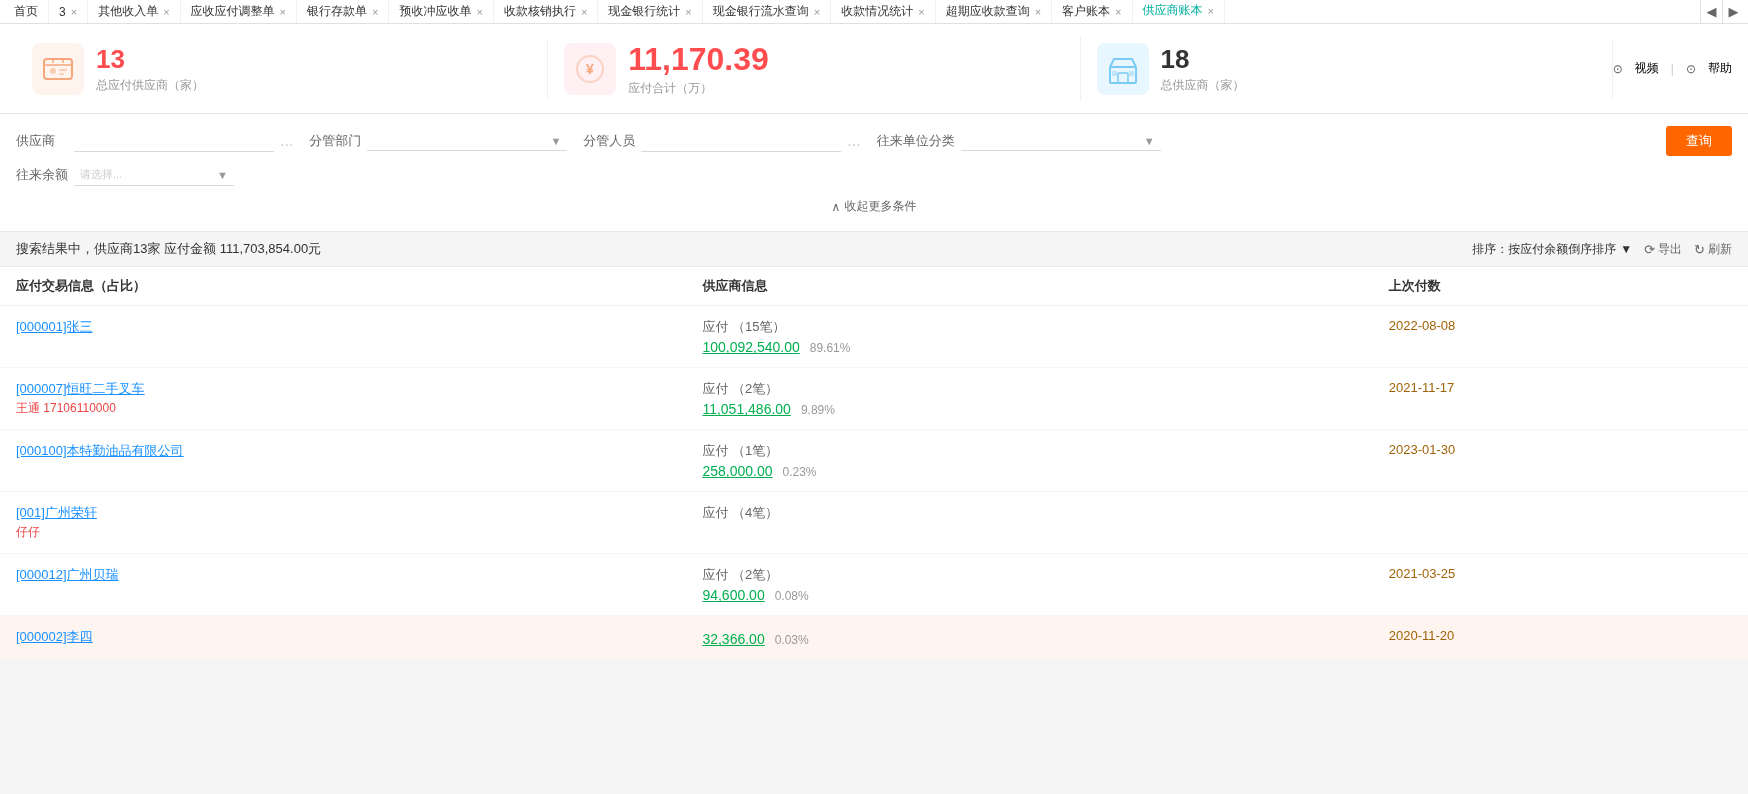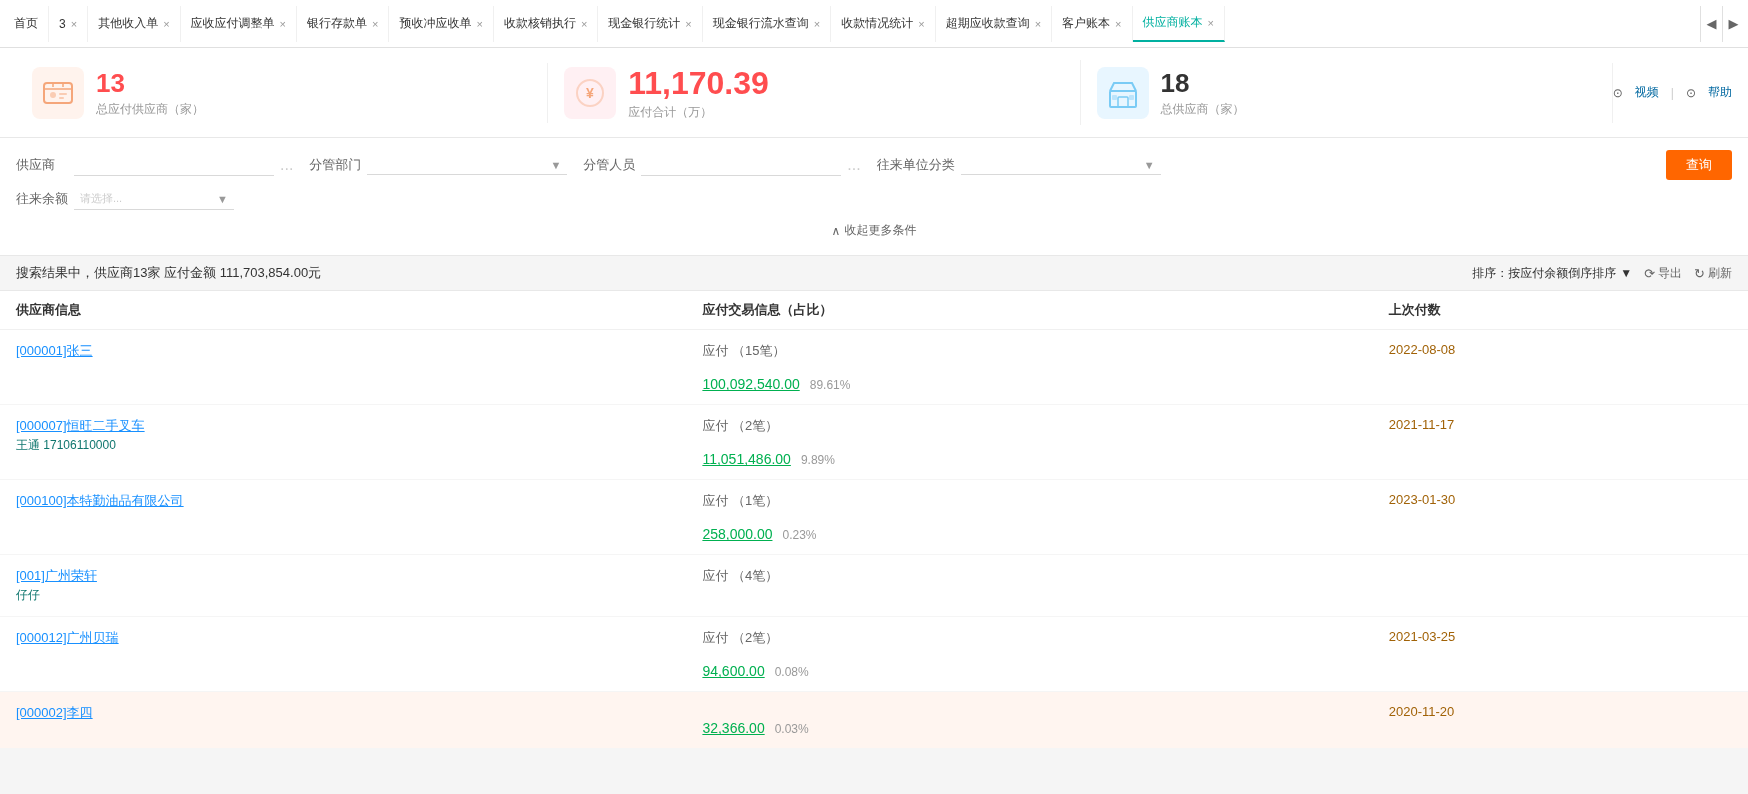--- a/index.html
+++ b/index.html
@@ -4,21 +4,21 @@
   <style>
     * { box-sizing: border-box; margin: 0; padding: 0; }
     body { font-family: 'Microsoft YaHei', Arial, sans-serif; font-size: 13px; background: #f5f5f5; color: #333; overflow-x: hidden; }
 
     
     .nav-bar {
       display: flex;
       align-items: center;
       background: #fff;
       border-bottom: 1px solid #e0e0e0;
-      height: 48px;
+      height: 24px;
       padding: 0 4px;
       overflow: hidden;
     }
     .nav-item {
       display: flex;
       align-items: center;
       padding: 0 10px;
       height: 36px;
       font-size: 12px;
       color: #333;
@@ -95,21 +95,21 @@
     }
     .summary-top-right {
       display: flex;
       align-items: center;
       margin-left: auto;
       font-size: 12px;
       color: #666;
       gap: 12px;
       flex-shrink: 0;
     }
-    .summary-top-right a { color: #0369a1; text-decoration: none; cursor: pointer; }
+    .summary-top-right a { color: #000000; text-decoration: none; cursor: pointer; }
 
     
     .filter-area {
       background: #fff;
       padding: 12px 16px 8px;
       border-bottom: 1px solid #e8e8e8;
     }
     .filter-row {
       display: flex;
       align-items: center;
@@ -232,41 +232,41 @@
       background: #fff;
     }
     .table-row.highlighted { background: #fff5f0; }
     .supplier-link {
       color: #1890ff;
       text-decoration: underline;
       cursor: pointer;
       font-size: 13px;
     }
     .supplier-sub {
-      color: #0f766e;
+      color: #ef4444;
       font-size: 12px;
       margin-top: 2px;
     }
     .payable-label { color: #666; font-size: 13px; }
     .payable-amount {
       color: #00b050;
       font-size: 14px;
       font-weight: 500;
       text-decoration: underline;
       cursor: pointer;
     }
     .payable-pct {
       color: #999;
       font-size: 12px;
       margin-left: 10px;
     }
     .payable-row {
       display: flex;
       align-items: baseline;
-      margin-top: 16px;
+      margin-top: 3px;
     }
     .last-pay-date { color: #a16207; font-size: 13px; }
 
     
     ::-webkit-scrollbar { width: 6px; }
     ::-webkit-scrollbar-track { background: #f1f1f1; }
     ::-webkit-scrollbar-thumb { background: #ccc; border-radius: 3px; }
 
     .page-wrapper { height: 794px; display: flex; flex-direction: column; overflow: hidden; }
     .content-area { flex: 1; overflow-y: auto; }
@@ -461,22 +461,22 @@
         <span class="action-icon">↻</span>
         <span>刷新</span>
       </div>
     </div>
   </div>
 
   <div class="content-area">
     <div class="table-container">
 
       <div class="table-header">
+        <div>应付交易信息（占比）</div>
         <div>供应商信息</div>
-        <div>应付交易信息（占比）</div>
         <div>上次付数</div>
       </div>
 
       <div class="table-row">
         <div>
           <div class="supplier-link">[000001]张三</div>
         </div>
         <div>
           <div>
             <span class="payable-label">应付</span>

